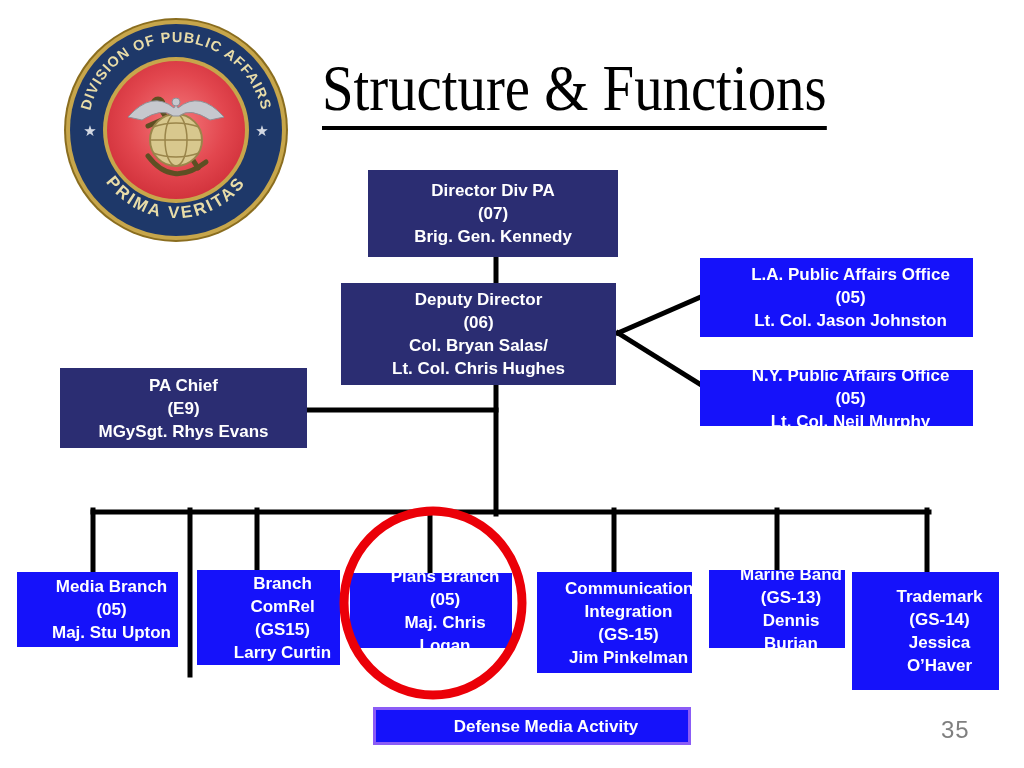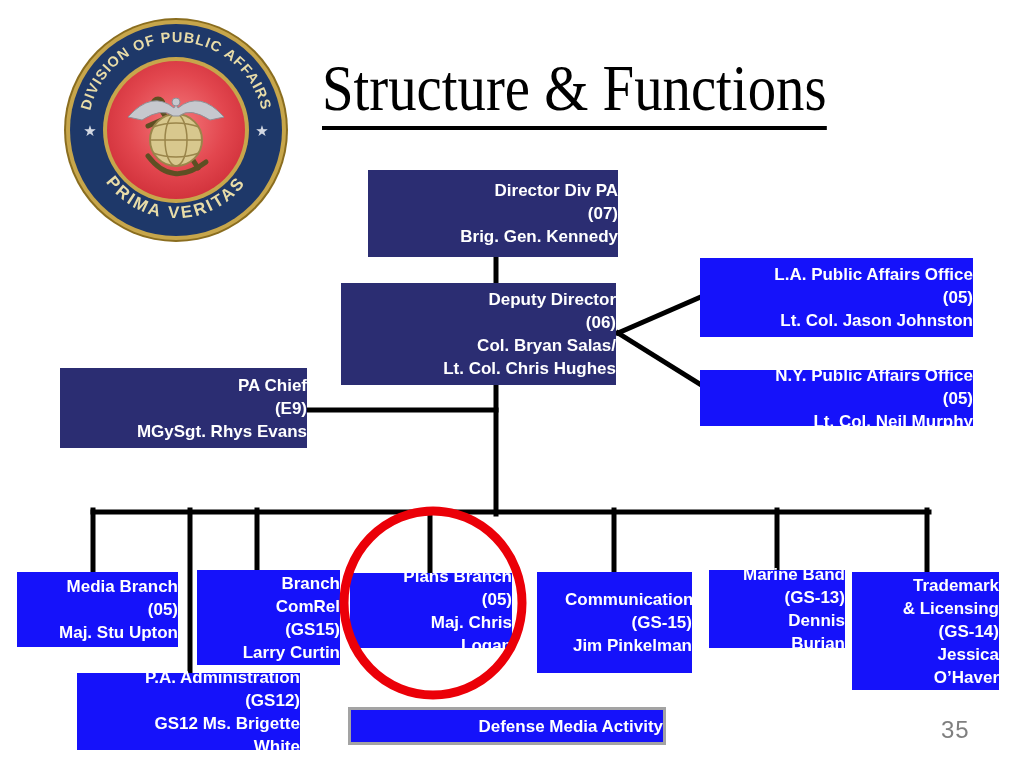--- a/index.html
+++ b/index.html
@@ -15,25 +15,25 @@
     position:absolute; left:322px; top:50px; z-index:2;
     font-family:"Liberation Serif", serif; font-size:66px; color:var(--title-text);
     transform:scaleX(0.86); transform-origin:left top; white-space:nowrap;
   }
   .title .u { display:inline-block; border-bottom:4px solid var(--title-text); padding-bottom:4px; line-height:1.05; }
 
   
   .obox {
     position:absolute; z-index:2; box-sizing:border-box;
     color:var(--box-text); font-weight:bold; font-size:17px; line-height:23px;
-    text-align:right; display:flex; flex-direction:column; justify-content:center;
+    text-align:center; display:flex; flex-direction:column; justify-content:center;
   }
   .navy { background:var(--navy-box); }
   .blue { background:var(--blue-box);padding-left:28px; }
-  .bordered { border:3px solid #a3a3a3; }
+  .bordered { border:3px solid #8b5cf6;margin-left:25px; }
 
   
   .conn { stroke:var(--connector-line); stroke-width:5; fill:none; stroke-linecap:square; }
   .hl   { stroke:var(--highlight-circle); stroke-width:9; fill:none; }
 
   
   .seal { position:absolute; left:60px; top:14px; z-index:2; }
   .seal-rim    { fill:var(--seal-gold); }
   .seal-band   { fill:var(--seal-navy); }
   .seal-center { fill:url(#redg); }
@@ -160,43 +160,38 @@
   </div>
 
   <div class="obox blue" style="left:350px;top:573px;width:162px;height:75px">
     <span>Plans Branch</span>
     <span>(05)</span>
     <span>Maj. Chris Logan</span>
   </div>
 
   <div class="obox blue" style="left:537px;top:572px;width:155px;height:101px">
     <span>Communication</span>
+    <span>Integration</span>
     <span>(GS-15)</span>
     <span>Jim Pinkelman</span>
   </div>
 
   <div class="obox blue" style="left:709px;top:570px;width:136px;height:78px">
     <span>Marine Band</span>
     <span>(GS-13)</span>
     <span>Dennis Burian</span>
   </div>
 
   <div class="obox blue" style="left:852px;top:572px;width:147px;height:118px">
     <span>Trademark</span>
-    <span>&amp;  Licensing</span>
     <span>(GS-14)</span>
     <span>Jessica</span>
     <span>O’Haver</span>
   </div>
 
-  <div class="obox blue" style="left:77px;top:673px;width:223px;height:77px">
-    <span>P.A. Administration</span>
-    <span>(GS12)</span>
-    <span>GS12 Ms. Brigette White</span>
-  </div>
 
   <div class="obox blue bordered" style="left:348px;top:707px;width:318px;height:38px">
     <span>Defense Media Activity</span>
   </div>
 
   <svg class="layer z3" width="1024" height="768">
     <ellipse class="hl" cx="433" cy="603" rx="89" ry="92"></ellipse>
   </svg>
 
   <div class="page-num">35</div>

